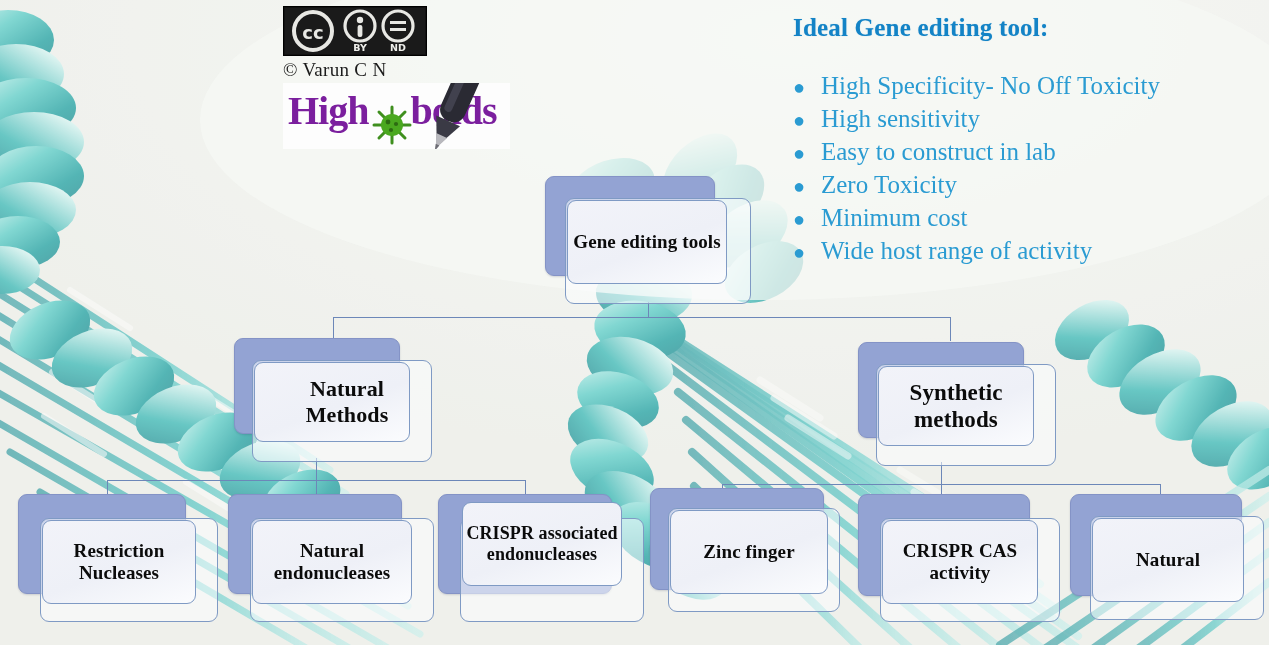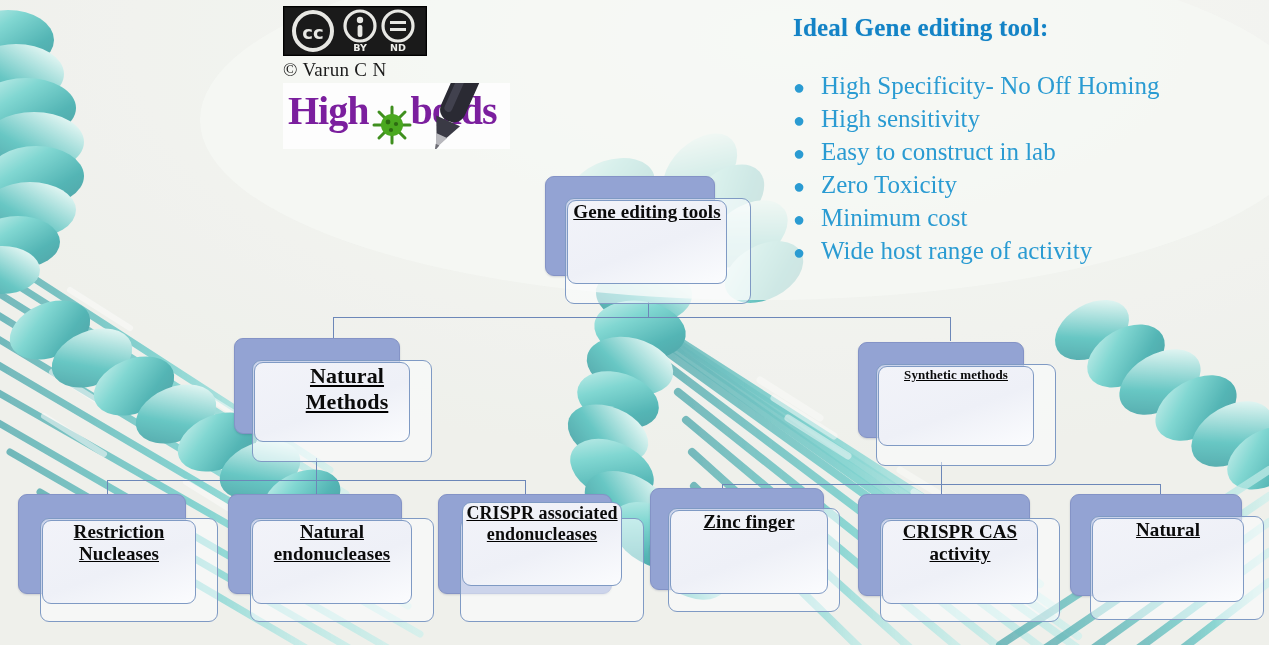--- a/index.html
+++ b/index.html
@@ -73,24 +73,23 @@
     background:#93a3d3;
     border:1px solid #8493c6;
     border-radius:9px;
     box-shadow:0 1px 2px rgba(40,50,90,.18);
   }
   .node .front{
     position:absolute;
     background:linear-gradient(160deg,#f2f3f9 0%,#eef0f7 55%,#fbfcfe 100%);
     border:1px solid #7f9ac4;
     border-radius:9px;
-    display:flex;justify-content:center;
+    display:flex;align-items:center;justify-content:center;
     text-align:center;
     box-sizing:border-box;
-    text-decoration:underline;
   }
   .node .front.ghost{
     background:rgba(252,253,255,.55);
     border:1px solid #7f9ac4;
   }
   .node .lbl{
     font-family:"Liberation Serif",serif;font-weight:bold;
     color:#0b0b0b;line-height:1.18;
     letter-spacing:.1px;
   }
@@ -288,21 +287,21 @@
         </g>
       </svg>
     </div>
   </div>
 
   <div class="panel">
     <div class="panel-title">Ideal Gene editing tool:</div>
     <ul class="bullets">
       <li>
         <span class="dot">●</span>
-        <span class="btxt">High Specificity- No Off Homing</span>
+        <span class="btxt">High Specificity- No Off Toxicity</span>
       </li>
       <li>
         <span class="dot">●</span>
         <span class="btxt">High sensitivity</span>
       </li>
       <li>
         <span class="dot">●</span>
         <span class="btxt">Easy to construct in lab</span>
       </li>
       <li>
@@ -352,21 +351,21 @@
       <div class="front ghost" style="left:18px;top:22px;width:180px;height:102px;"></div>
       <div class="front" style="left:20px;top:24px;width:156px;height:80px;">
         <span class="lbl" style="font-size:22px;margin-left:30px;">Natural Methods</span>
       </div>
     </div>
 
     <div class="node" style="left:858px;top:342px;width:198px;height:124px;">
       <div class="back" style="width:164px;height:94px;"></div>
       <div class="front ghost" style="left:18px;top:22px;width:180px;height:102px;"></div>
       <div class="front" style="left:20px;top:24px;width:156px;height:80px;">
-        <span class="lbl" style="font-size:13px;">Synthetic methods</span>
+        <span class="lbl" style="font-size:23px;">Synthetic methods</span>
       </div>
     </div>
 
     <div class="node" style="left:18px;top:494px;width:236px;height:128px;">
       <div class="back" style="width:166px;height:98px;"></div>
       <div class="front ghost" style="left:22px;top:24px;width:178px;height:104px;"></div>
       <div class="front" style="left:24px;top:26px;width:154px;height:84px;">
         <span class="lbl" style="font-size:19px;">Restriction Nucleases</span>
       </div>
     </div>

